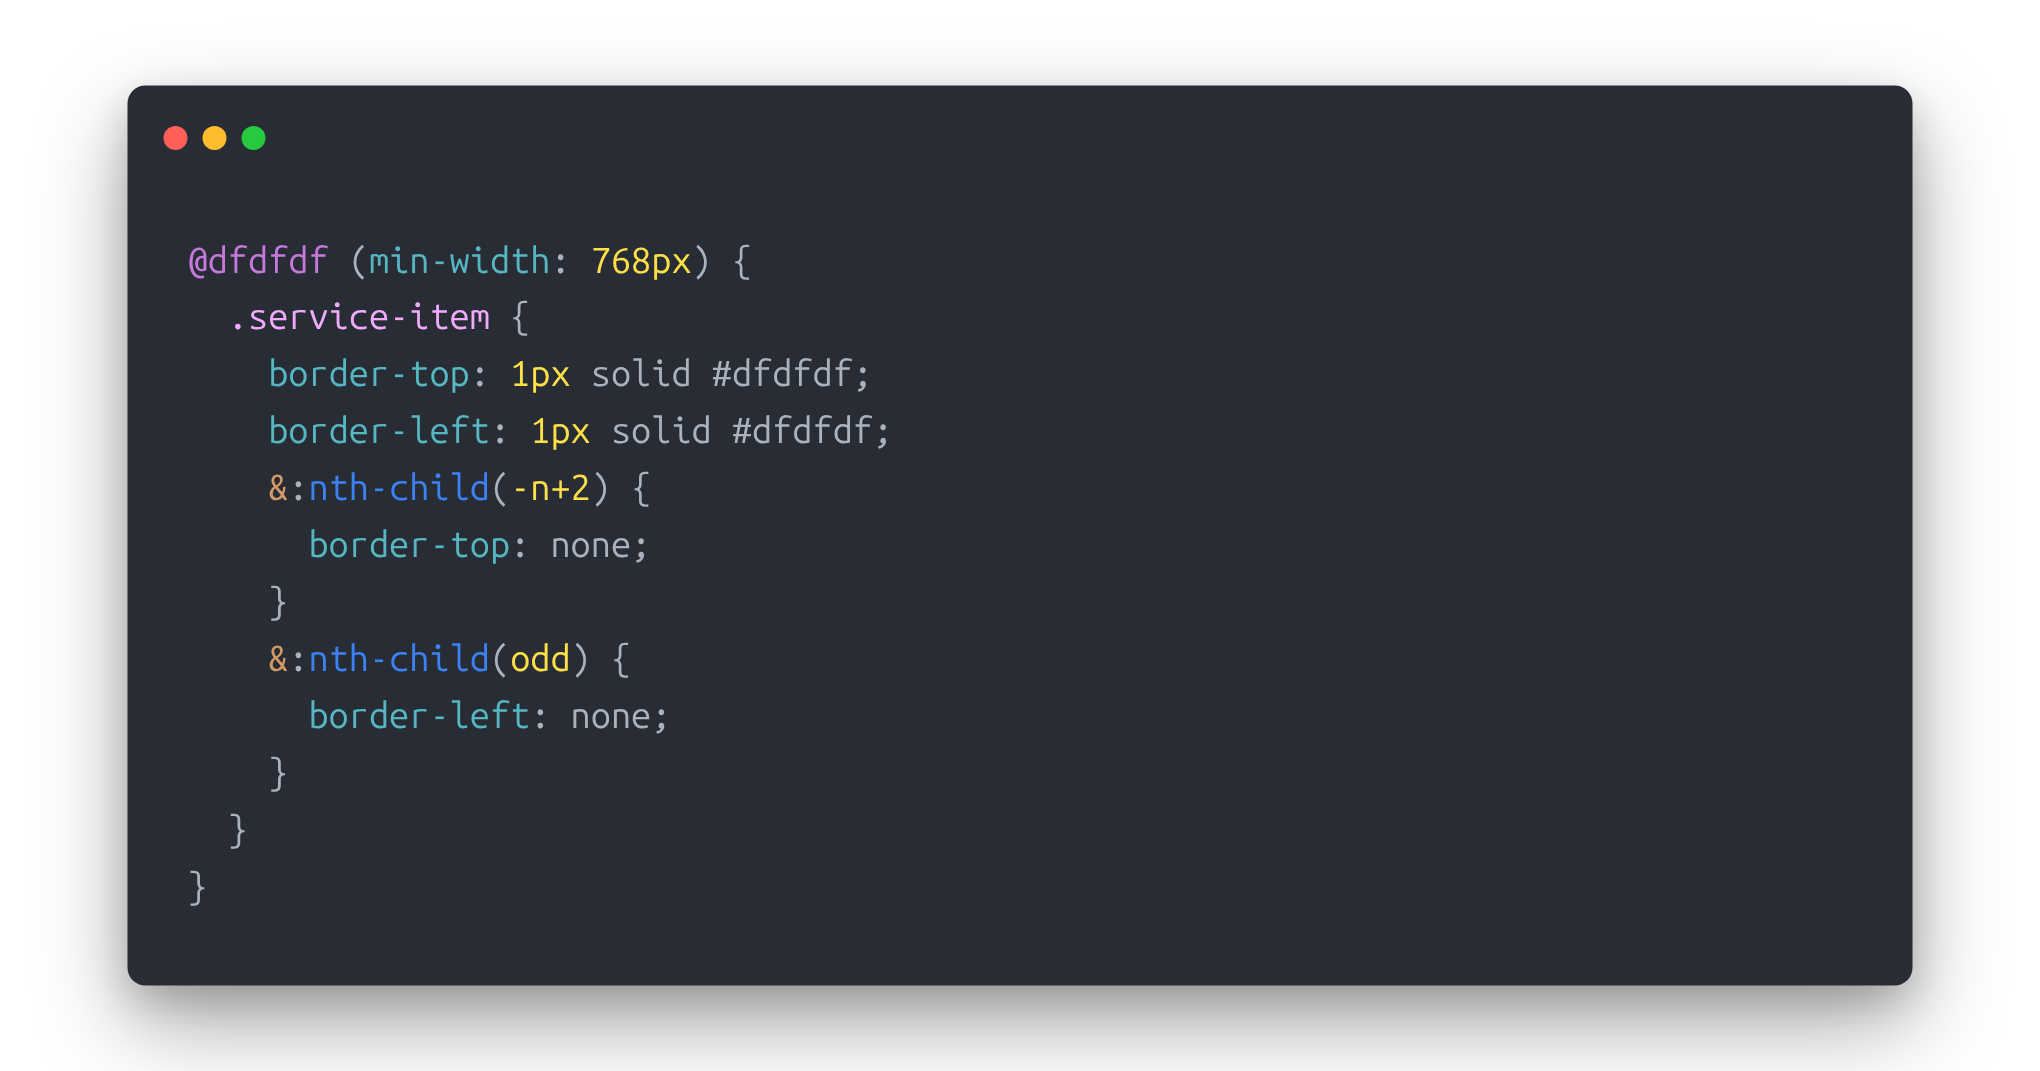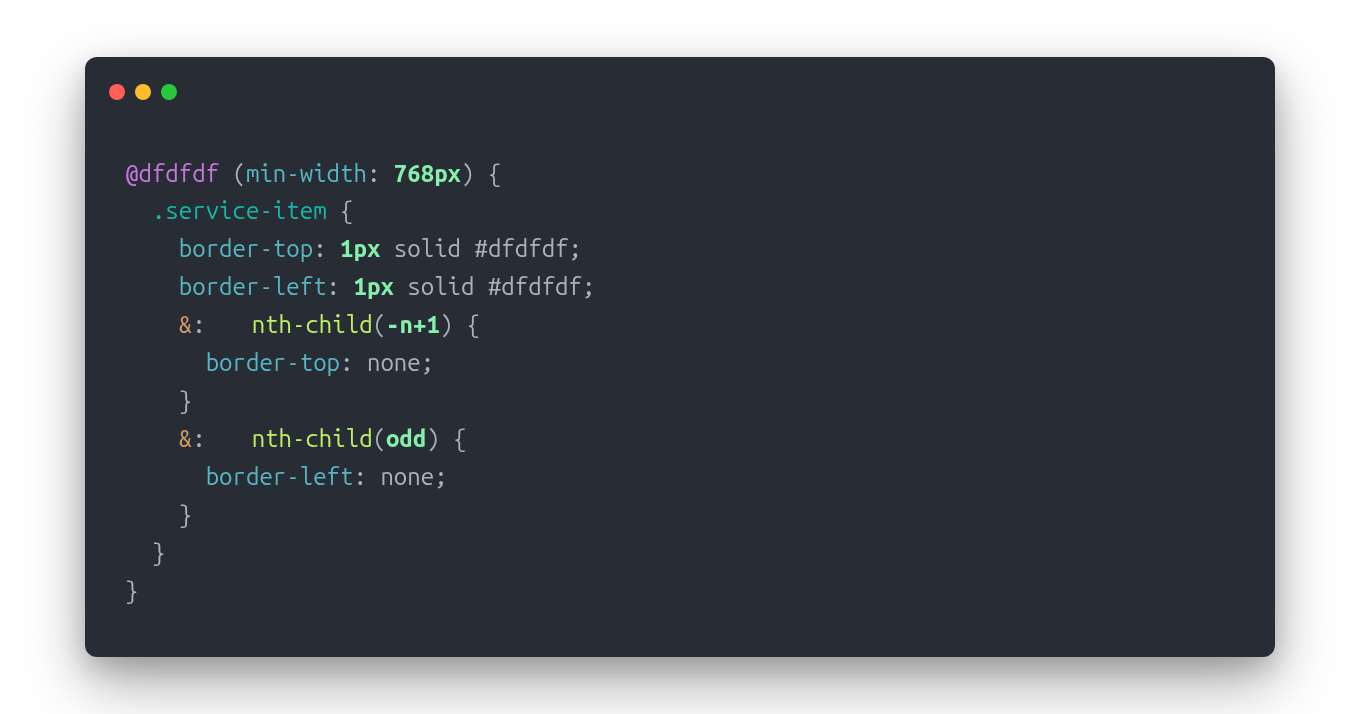--- a/index.html
+++ b/index.html
@@ -42,41 +42,41 @@
     .code-area {
       padding: 48px 40px 20px 40px;
       font-size: 24px;
       line-height: 1.58;
       color: #abb2bf;
       white-space: pre;
     }
     .tok-at { color: #c678dd; }
     .tok-punc { color: #abb2bf; }
     .tok-prop { color: #56b6c2; text-align: center; }
-    .tok-num { color: #86efac; font-weight: bold; }
-    .tok-sel { color: #14b8a6; }
+    .tok-num { color: #fde047; }
+    .tok-sel { color: #f0abfc; }
     .tok-val { color: #abb2bf; }
     .tok-amp { color: #d19a66; }
     .tok-colon { color: #abb2bf; }
-    .tok-nth { color: #bef264; margin-left: 46px; }
+    .tok-nth { color: #3b82f6; }
   </style>
 </head>
 <body>
 
 <div class="window">
   <div class="titlebar">
     <div class="dot red"></div>
     <div class="dot yellow"></div>
     <div class="dot green"></div>
   </div>
   <div class="code-area"><span><span class="tok-at">@dfdfdf</span><span class="tok-punc"> (</span><span class="tok-prop">min-width</span><span class="tok-colon">:</span><span> </span><span class="tok-num">768px</span><span class="tok-punc">)</span><span class="tok-punc"> {</span></span>
 <span><span>  </span><span class="tok-sel">.service-item</span><span class="tok-punc"> {</span></span>
 <span><span>    </span><span class="tok-prop">border-top</span><span class="tok-colon">:</span><span> </span><span class="tok-num">1px</span><span class="tok-val"> solid #dfdfdf</span><span class="tok-punc">;</span></span>
 <span><span>    </span><span class="tok-prop">border-left</span><span class="tok-colon">:</span><span> </span><span class="tok-num">1px</span><span class="tok-val"> solid #dfdfdf</span><span class="tok-punc">;</span></span>
-<span><span>    </span><span class="tok-amp">&amp;</span><span class="tok-colon">:</span><span class="tok-nth">nth-child</span><span class="tok-punc">(</span><span class="tok-num">-n+1</span><span class="tok-punc">)</span><span class="tok-punc"> {</span></span>
+<span><span>    </span><span class="tok-amp">&amp;</span><span class="tok-colon">:</span><span class="tok-nth">nth-child</span><span class="tok-punc">(</span><span class="tok-num">-n+2</span><span class="tok-punc">)</span><span class="tok-punc"> {</span></span>
 <span><span>      </span><span class="tok-prop">border-top</span><span class="tok-colon">:</span><span> </span><span class="tok-val">none</span><span class="tok-punc">;</span></span>
 <span><span>    </span><span class="tok-punc">}</span></span>
 <span><span>    </span><span class="tok-amp">&amp;</span><span class="tok-colon">:</span><span class="tok-nth">nth-child</span><span class="tok-punc">(</span><span class="tok-num">odd</span><span class="tok-punc">)</span><span class="tok-punc"> {</span></span>
 <span><span>      </span><span class="tok-prop">border-left</span><span class="tok-colon">:</span><span> </span><span class="tok-val">none</span><span class="tok-punc">;</span></span>
 <span><span>    </span><span class="tok-punc">}</span></span>
 <span><span>  </span><span class="tok-punc">}</span></span>
 <span><span class="tok-punc">}</span></span></div>
 </div>
 
 </body></html>

